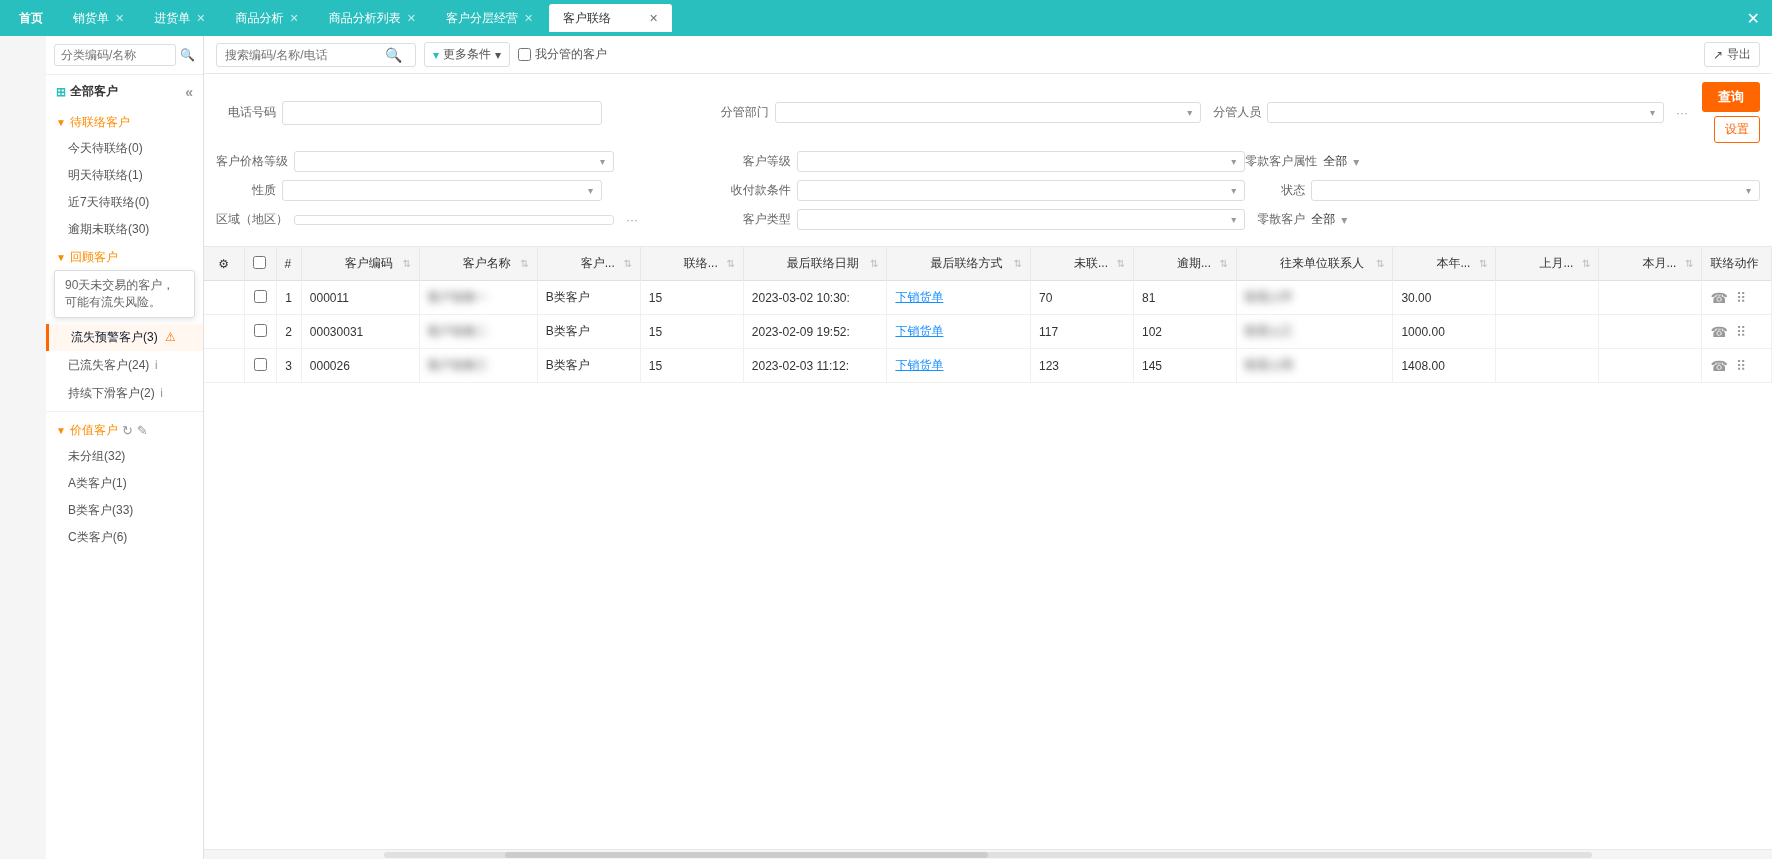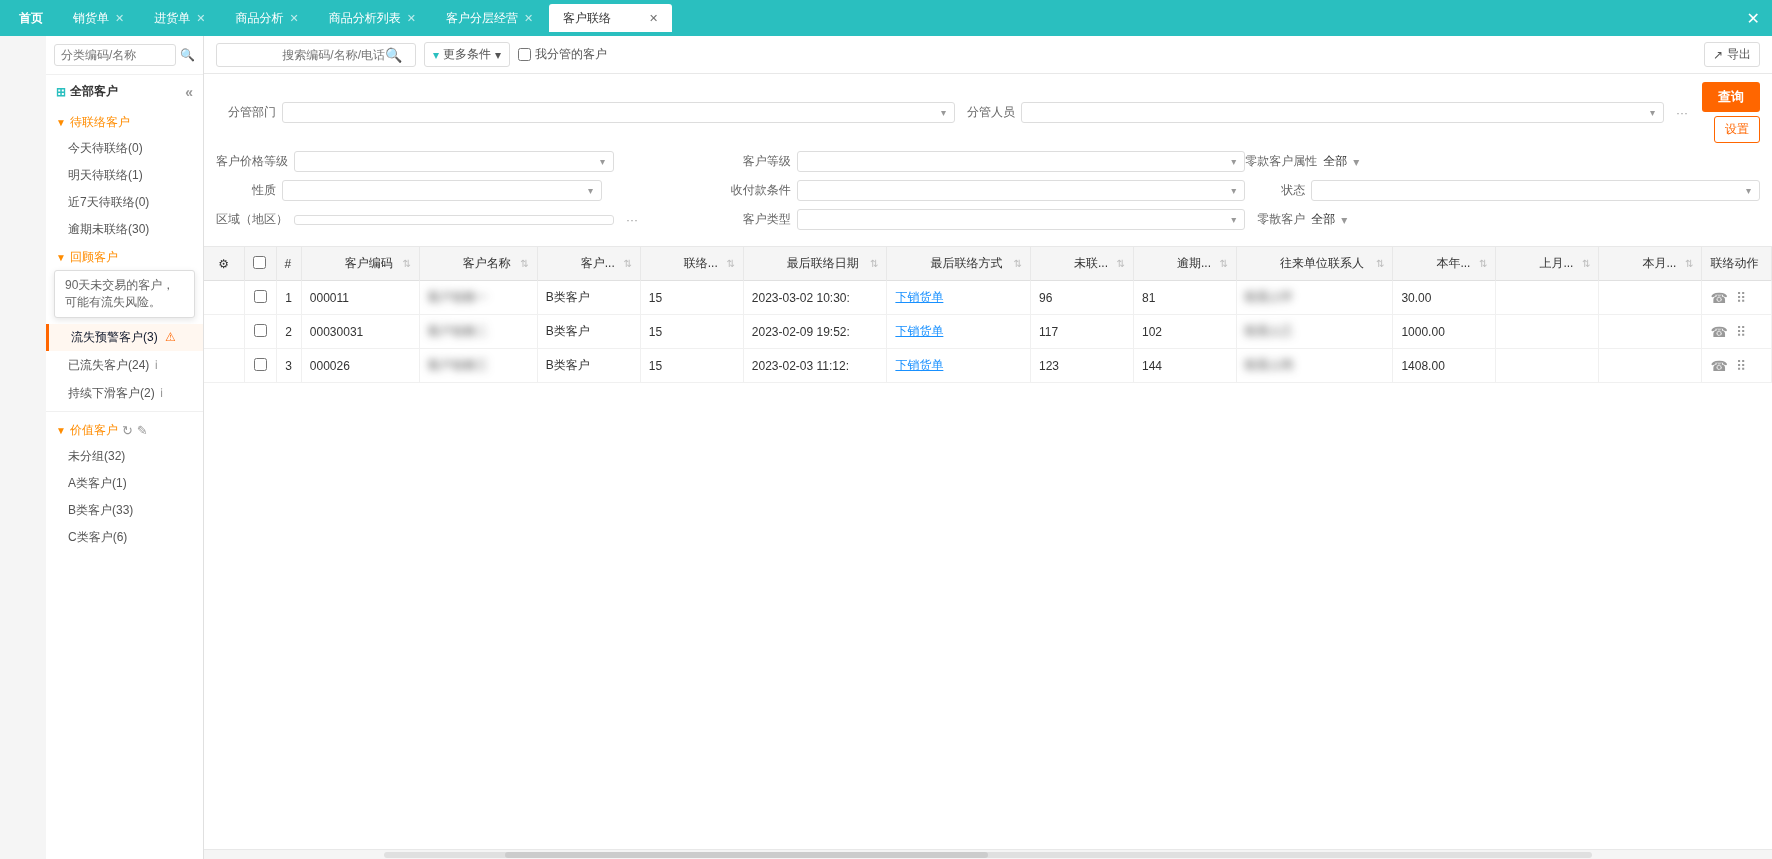--- a/index.html
+++ b/index.html
@@ -164,21 +164,20 @@
       padding: 3px 8px;
       background: #fff;
       min-width: 200px;
     }
     .search-input-wrap input {
       border: none;
       outline: none;
       font-size: 12px;
       color: #c2410c;
       width: 160px;
-      text-align: right;
     }
     .search-input-wrap .si { color: #ff6600; font-size: 14px; cursor: pointer; }
     .more-btn {
       display: flex;
       align-items: center;
       color: #555;
       cursor: pointer;
       padding: 3px 8px;
       border: 1px solid #ddd;
       border-radius: 3px;
@@ -526,20 +525,24 @@
           <span>↗</span>
           <span>导出</span>
         </div>
       </div>
     </div>
 
     <div class="filter-panel">
 
       <div class="filter-row">
         <div class="filter-field">
+          <span class="filter-label">电话号码</span>
+          <input class="filter-input" type="text" style="max-width: 320px;">
+        </div>
+        <div class="filter-field">
           <span class="filter-label">分管部门</span>
           <div class="filter-select">
             <span class="placeholder"></span>
             <span class="chevron">▾</span>
           </div>
         </div>
         <div class="filter-field">
           <span class="filter-label">分管人员</span>
           <div class="filter-select">
             <span class="placeholder"></span>
@@ -718,21 +721,21 @@
           <tr>
             <td class="td-num"></td>
             <td class="td-num"><input type="checkbox" style=""></td>
             <td class="td-num"><span>1</span></td>
             <td><span>000011</span></td>
             <td><span class="blurred">客户名称一</span></td>
             <td><span>B类客户</span></td>
             <td><span>15</span></td>
             <td><span>2023-03-02 10:30:</span></td>
             <td><span class="td-link">下销货单</span></td>
-            <td><span>96</span></td>
+            <td><span>70</span></td>
             <td><span>81</span></td>
             <td><span class="blurred">联系人甲</span></td>
             <td><span>30.00</span></td>
             <td></td>
             <td></td>
             <td>
               <div class="actions-cell">
                 <span class="action-icon">☎</span>
                 <span class="action-icon">⠿</span>
               </div>
@@ -765,21 +768,21 @@
             <td class="td-num"></td>
             <td class="td-num"><input type="checkbox" style=""></td>
             <td class="td-num"><span>3</span></td>
             <td><span>000026</span></td>
             <td><span class="blurred">客户名称三</span></td>
             <td><span>B类客户</span></td>
             <td><span>15</span></td>
             <td><span>2023-02-03 11:12:</span></td>
             <td><span class="td-link">下销货单</span></td>
             <td><span>123</span></td>
-            <td><span>144</span></td>
+            <td><span>145</span></td>
             <td><span class="blurred">联系人丙</span></td>
             <td><span>1408.00</span></td>
             <td></td>
             <td></td>
             <td>
               <div class="actions-cell">
                 <span class="action-icon">☎</span>
                 <span class="action-icon">⠿</span>
               </div>
             </td>

